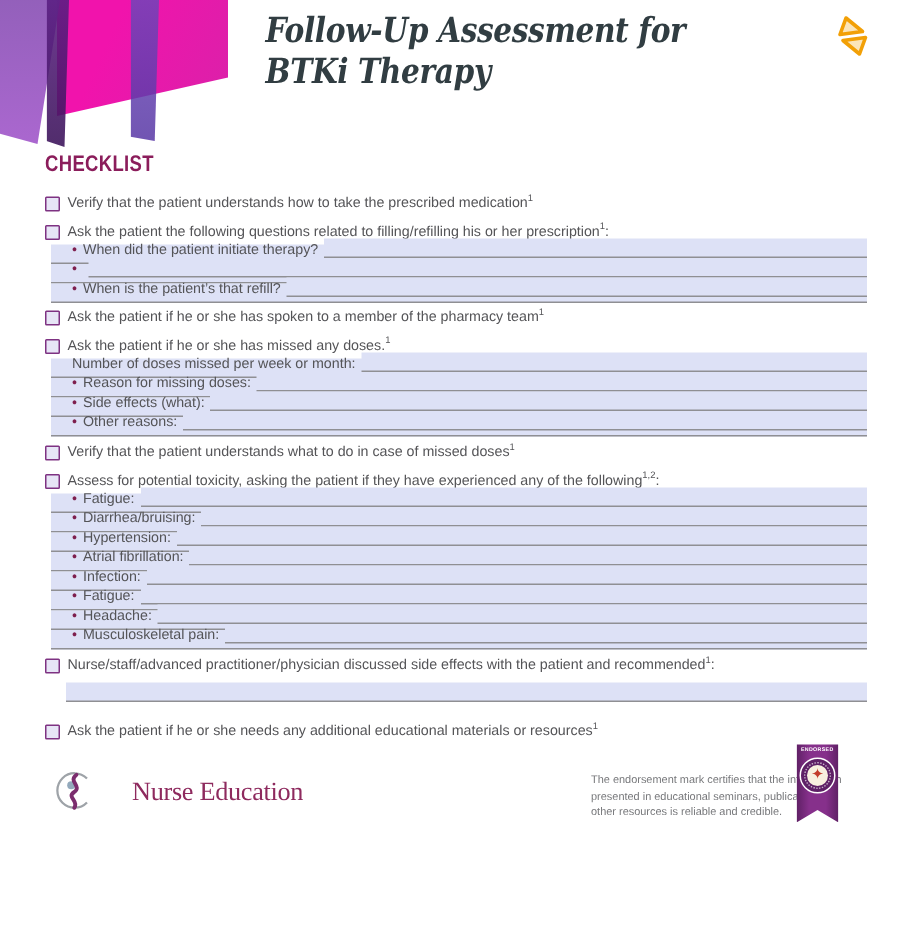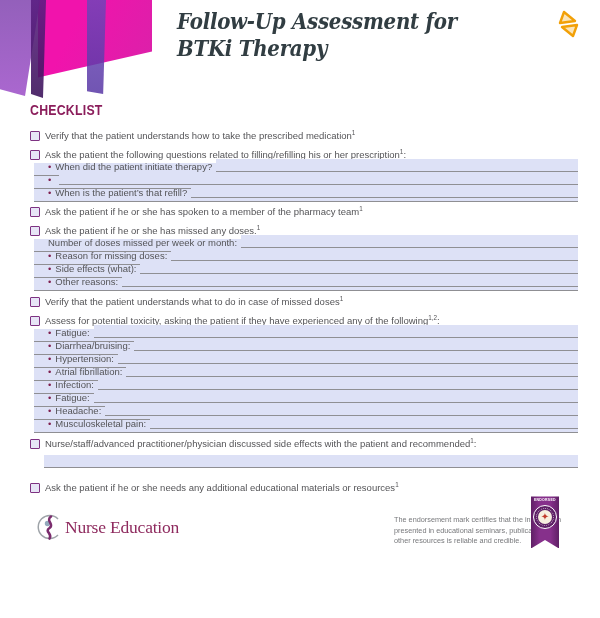--- a/index.html
+++ b/index.html
@@ -45,21 +45,21 @@
   .bullet { color:#7E1F4E; font-size:9.5px; margin-right:4px; line-height:11px; }
   .field { flex:1; height:13px; background:#DDE1F6;
     border-bottom:1px solid #8F8F93; margin-left:4px; min-width:20px; }
   .field.full { margin-left:0; }
 
   
   .footer { position:relative; height:64px; margin-top:8px; }
   .ne-logo { position:absolute; left:36px; top:9px; display:flex;
     align-items:center; }
   .ne-text { font-family:"Liberation Serif", serif; font-size:17.5px;
-    color:#8E2A5E; margin-left:1px; letter-spacing:-.2px; }
+    color:#8E2A5E; margin-left:24px; letter-spacing:-.2px; }
   .endorse-text { position:absolute; left:355px; top:11px; width:180px;
     font-size:7.3px; line-height:1.4; color:#77787B;margin-left:39px; }
   .ribbon { position:absolute; left:531px; top:-8px; width:28px; height:52px;
     background:linear-gradient(90deg,#5F2065,#86308B 30%,#86308B 70%,#5F2065);
     clip-path:polygon(0 0,100% 0,100% 100%,50% 84%,0 100%);
     display:flex; flex-direction:column; align-items:center; }
   .ribbon-label { color:#fff; font-weight:bold; font-size:7px;
     transform:scale(.5); transform-origin:center top; margin-top:2px;
     letter-spacing:.5px; white-space:nowrap; }
   .seal { position:absolute; top:9px; left:2px; width:24px; height:24px;

